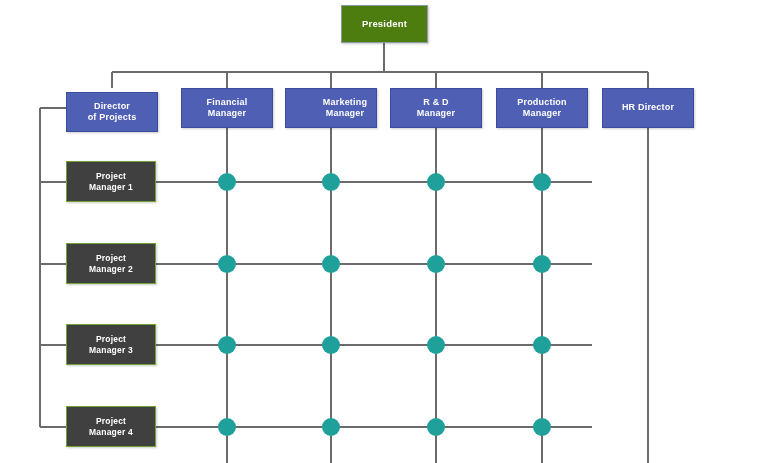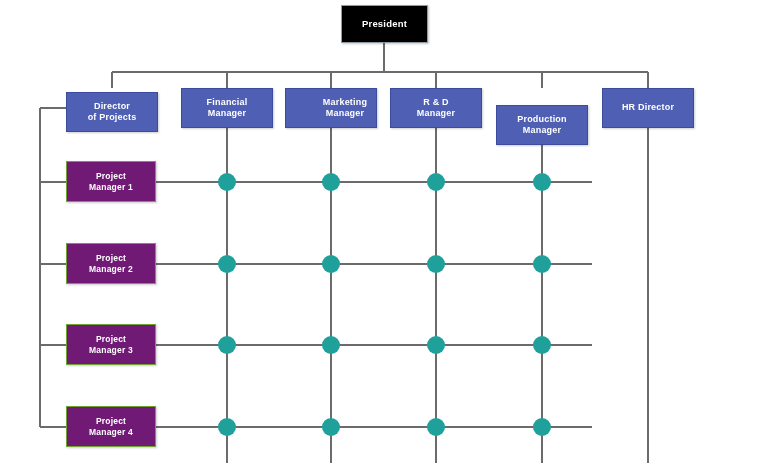--- a/index.html
+++ b/index.html
@@ -33,33 +33,33 @@
     align-items: center;
     justify-content: center;
     text-align: center;
     color: #ffffff;
     line-height: 1.25;
     letter-spacing: 0.2px;
     font-weight: bold;
     -webkit-font-smoothing: antialiased;
   }
   .node-president {
-    background: #000000;
+    background: #4d7c0f;
     border: 1px solid #8f9aa2;
     font-size: 9.5px;
     box-shadow: 1px 1px 2px rgba(0,0,0,0.22);
   }
   .node-manager {
     background: #4e5fb4;
     border: 1px solid #3c4c9c;
     font-size: 9px;
     box-shadow: 1px 1px 2px rgba(0,0,0,0.20);
   }
   .node-project {
-    background: #701a75;
+    background: #404040;
     border: 1px solid #6fa435;
     font-size: 8.5px;
     box-shadow: 1px 1px 2px rgba(0,0,0,0.20);
   }
   .node-label {
     display: block;
     padding: 0 3px;
     white-space: pre-line;
   }
   .dot {
@@ -114,21 +114,21 @@
 Manager</span>
       </div>
       <div class="node node-manager" style="left: 285px; top: 88px; width: 92px; height: 40px; padding-left: 28px;">
         <span class="node-label">Marketing
 Manager</span>
       </div>
       <div class="node node-manager" style="left: 390px; top: 88px; width: 92px; height: 40px;">
         <span class="node-label">R &amp; D
 Manager</span>
       </div>
-      <div class="node node-manager" style="left: 496px; top: 88px; width: 92px; height: 40px; margin-top: 17px;">
+      <div class="node node-manager" style="left: 496px; top: 88px; width: 92px; height: 40px;">
         <span class="node-label">Production
 Manager</span>
       </div>
       <div class="node node-manager" style="left: 602px; top: 88px; width: 92px; height: 40px;">
         <span class="node-label">HR Director</span>
       </div>
       <div class="node node-project" style="left: 66px; top: 161px; width: 90px; height: 41px;">
         <span class="node-label">Project
 Manager 1</span>
       </div>

